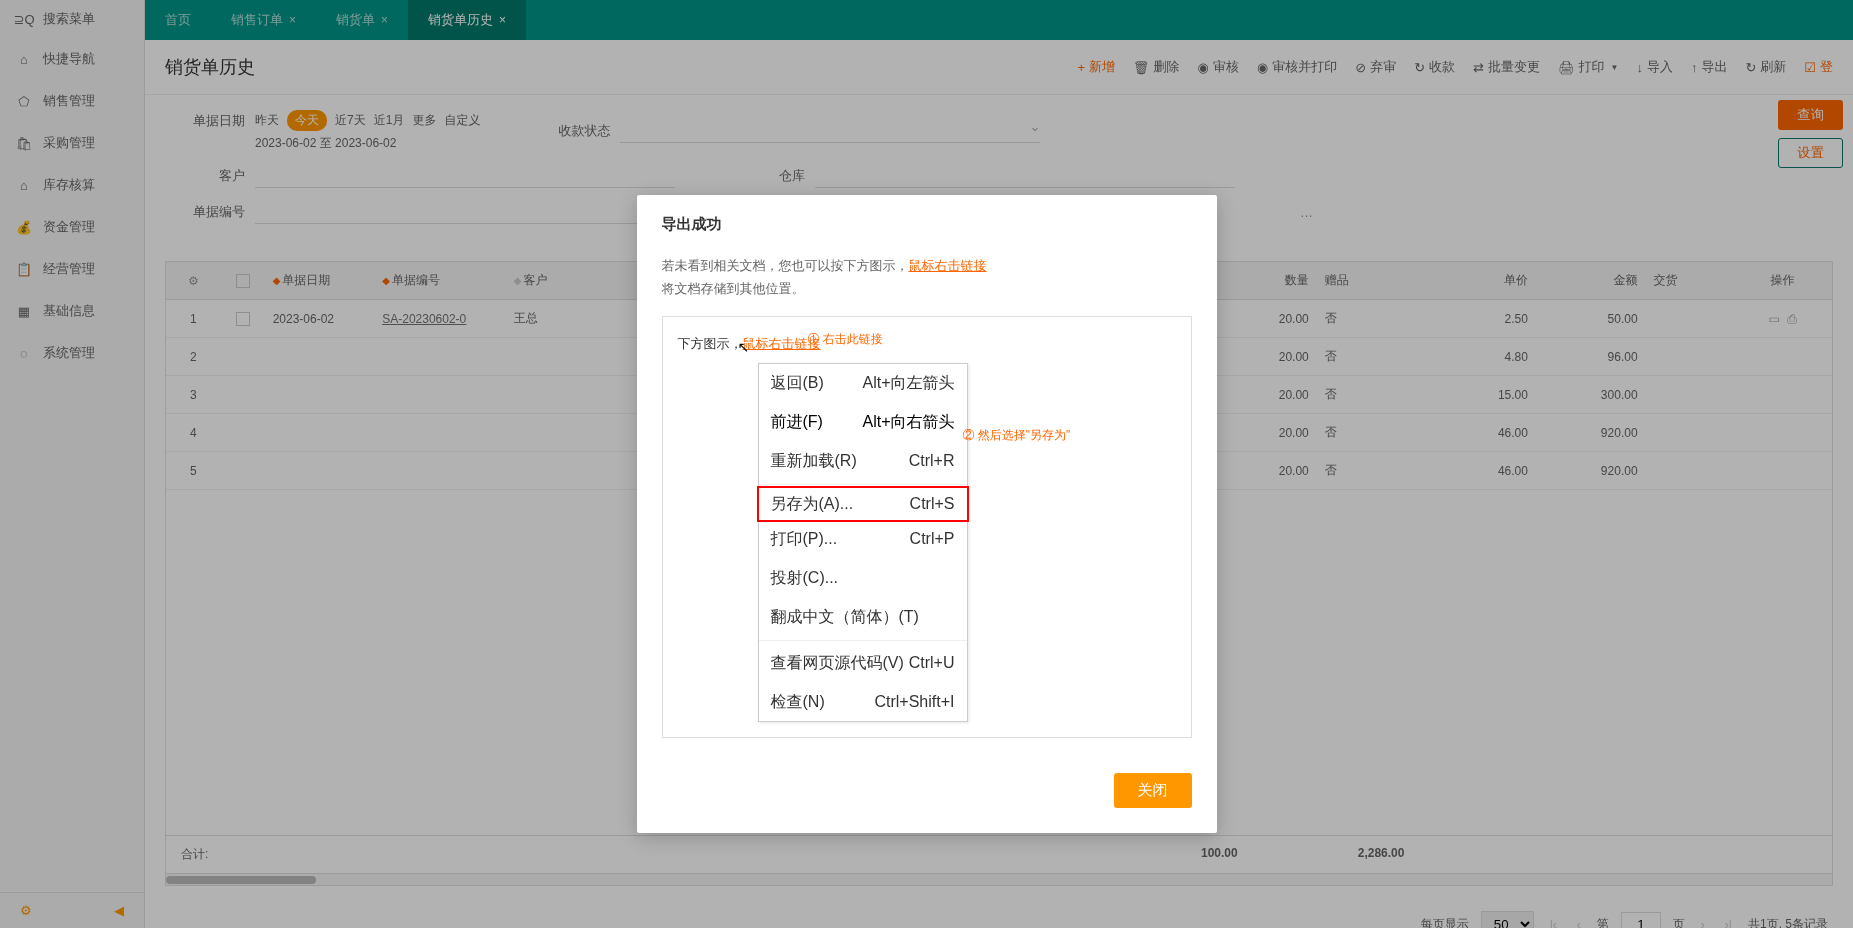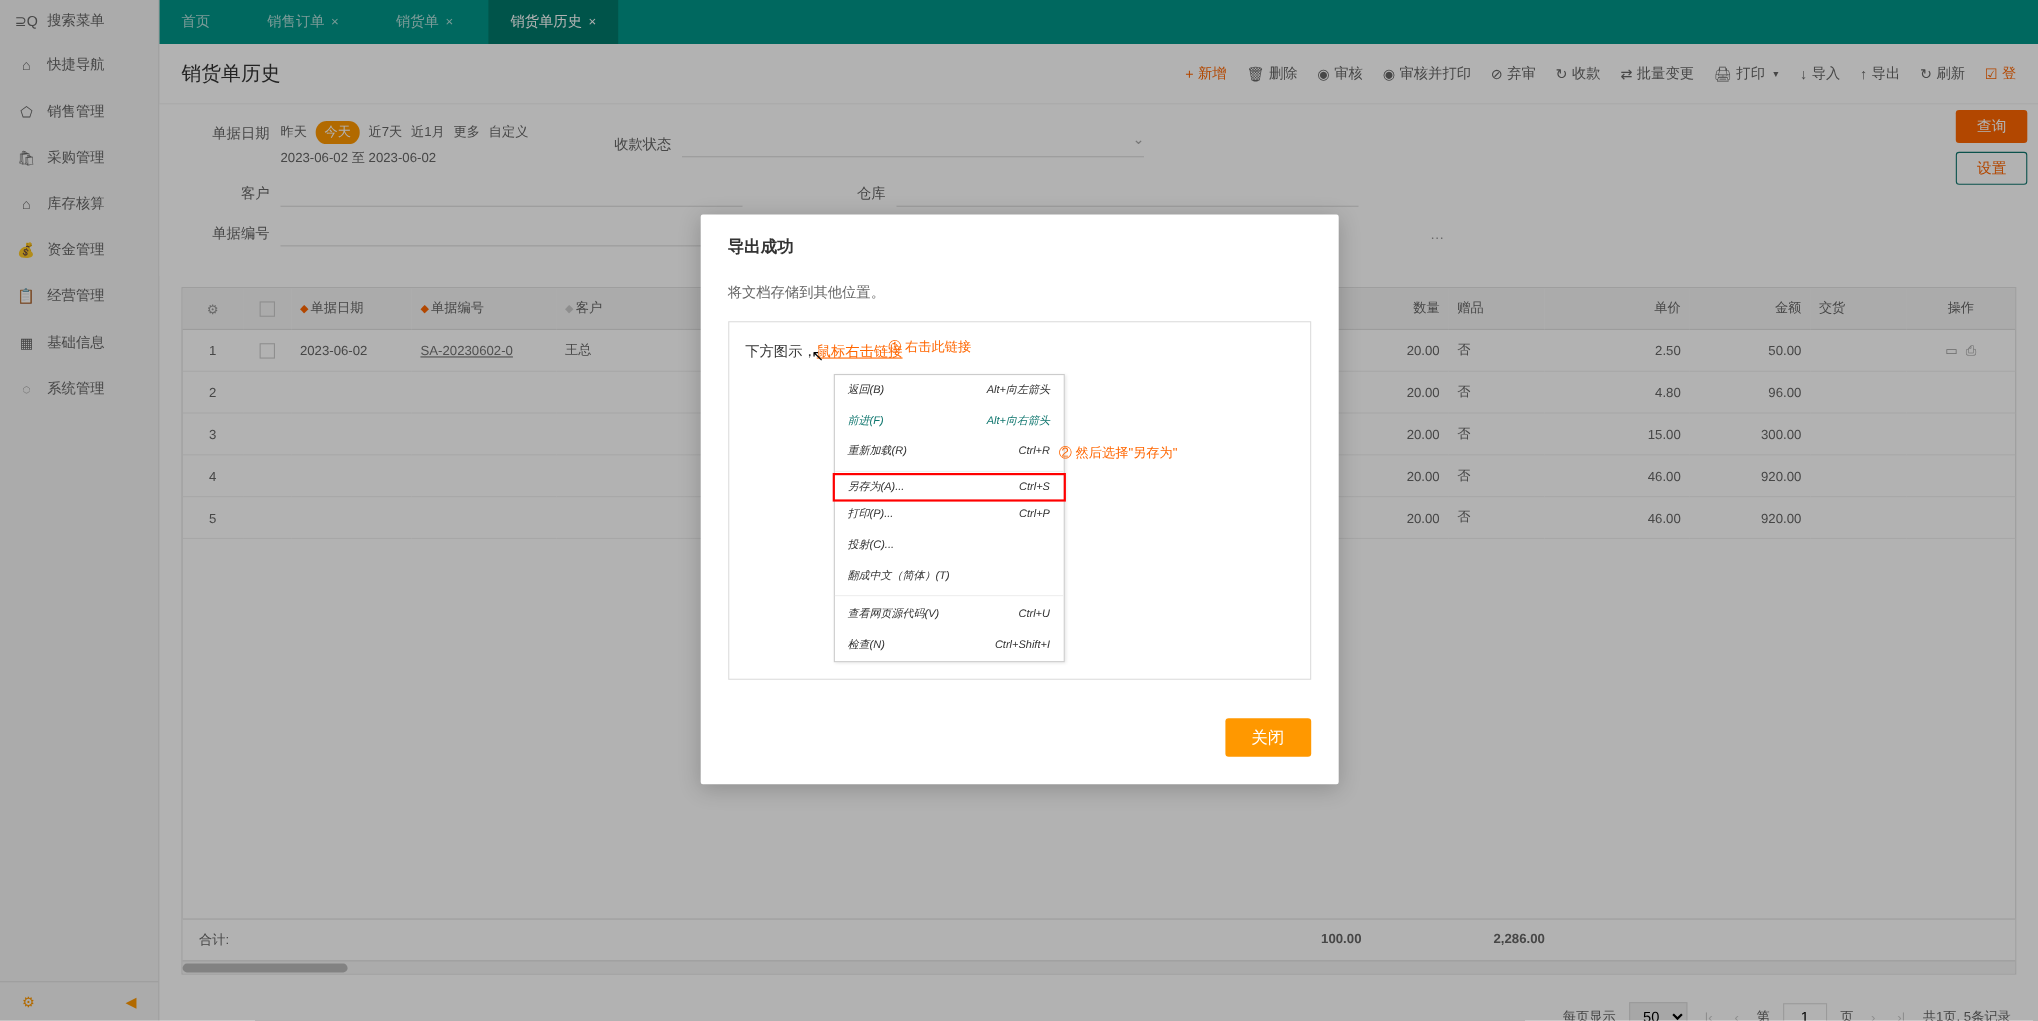--- a/index.html
+++ b/index.html
@@ -10,21 +10,21 @@
 .search-menu { display: flex; align-items: center; padding: 10px 15px; color: #666; cursor: pointer; }
 .sidebar-item { display: flex; align-items: center; padding: 12px 15px; color: #666; cursor: pointer; }
 .sidebar-icon { width: 18px; height: 18px; margin-right: 10px; display: inline-flex; align-items: center; justify-content: center; }
 .sidebar-footer { position: absolute; bottom: 0; left: 0; right: 0; display: flex; justify-content: space-between; padding: 10px 20px; border-top: 1px solid #e0e0e0; }
 .sidebar-footer span { color: #ff9800; cursor: pointer; }
 
 
 .main { position: absolute; left: 145px; top: 0; right: 0; bottom: 0; background: #fff; }
 
 
-.tab-bar { background: #009688; height: 40px; display: flex; align-items: center; gap: 12px; }
+.tab-bar { background: #009688; height: 40px; display: flex; align-items: center; }
 .tab { padding: 0 20px; height: 40px; display: flex; align-items: center; color: #b2dfdb; cursor: pointer; font-size: 13px; }
 .tab.active { background: #00796b; color: #fff; }
 .tab .close { margin-left: 6px; font-size: 12px; }
 
 
 .page-header { display: flex; align-items: center; justify-content: space-between; padding: 15px 20px; border-bottom: 1px solid #eee; }
 .page-title { font-size: 18px; font-weight: normal; color: #333; }
 .toolbar { display: flex; gap: 18px; }
 .toolbar-btn { color: #666; cursor: pointer; font-size: 13px; display: flex; align-items: center; gap: 4px; }
 .toolbar-btn.orange { color: #ff6600; }
@@ -80,22 +80,22 @@
 .modal-overlay { position: absolute; inset: 0; background: rgba(0,0,0,0.3); z-index: 100; display: flex; align-items: flex-start; justify-content: center; padding-top: 195px; }
 .modal { background: #fff; width: 580px; border-radius: 2px; box-shadow: 0 4px 20px rgba(0,0,0,0.2); }
 .modal-header { padding: 20px 25px 10px; font-size: 15px; font-weight: bold; color: #333; }
 .modal-body { padding: 10px 25px 20px; font-size: 13px; color: #666; line-height: 1.8; }
 .modal-body .link-orange { color: #ff6600; text-decoration: underline; }
 .instruction-img { border: 1px solid #ddd; margin-top: 15px; padding: 15px; position: relative; }
 .instr-text { font-size: 13px; color: #333; }
 .instr-link { color: #ff6600; text-decoration: underline; }
 .instr-note { color: #ff6600; font-size: 12px; position: absolute; }
 .context-menu { border: 1px solid #ccc; background: #fff; width: 210px; margin-top: 8px; margin-left: 80px; box-shadow: 1px 1px 3px rgba(0,0,0,0.1); }
-.cm-item { display: flex; justify-content: space-between; padding: 5px 12px; font-size: 10px; color: #333; font-style: italic; }
-.cm-item.disabled { color: #0f766e; gap: 24px; }
+.cm-item { display: flex; justify-content: space-between; padding: 5px 12px; font-size: 16px; color: #333; }
+.cm-item.disabled { color: #000000; gap: 24px; }
 .cm-item.highlighted { border: 2px solid red; margin: -2px; padding: 2px 12px; }
 .cm-sep { border-top: 1px solid #eee; margin: 3px 0; }
 .modal-footer { padding: 15px 25px 25px; text-align: right; }
 .modal-close-btn { background: #ff9800; color: #fff; border: none; padding: 8px 24px; border-radius: 3px; cursor: pointer; font-size: 15px; }
 
 .filter-area-wrap { position: relative; }
 .cursor-img { position: absolute; left: 75px; top: 18px; font-size: 14px; color: #000; }
 </style>
 </head>
 <body>
@@ -376,20 +376,23 @@
     <span class="page-nav">›</span>
     <span class="page-nav">›|</span>
     <span>共1页, 5条记录</span>
   </div>
 </div>
 
 <div class="modal-overlay">
   <div class="modal">
     <div class="modal-header">导出成功</div>
     <div class="modal-body">
+      <p>
+        <span>若未看到相关文档，您也可以按下方图示，</span><a class="link-orange">鼠标右击链接</a>
+      </p>
       <p>将文档存储到其他位置。</p>
       <div class="instruction-img">
         <span class="instr-note" style="top:12px; left:145px;">① 右击此链接</span>
         <span class="instr-text">下方图示，</span><a class="instr-link">鼠标右击链接</a>
         <span class="cursor-img">↖</span>
         <div class="context-menu" id="ctx-menu">
             <div class="cm-item">
               <span>返回(B)</span>
               <span>Alt+向左箭头</span>
             </div>

